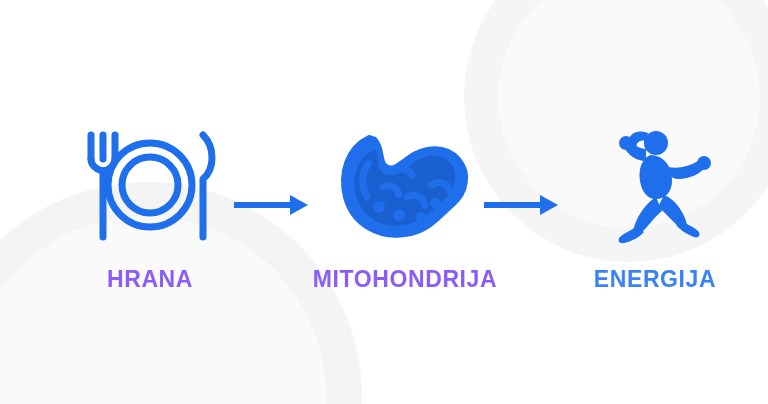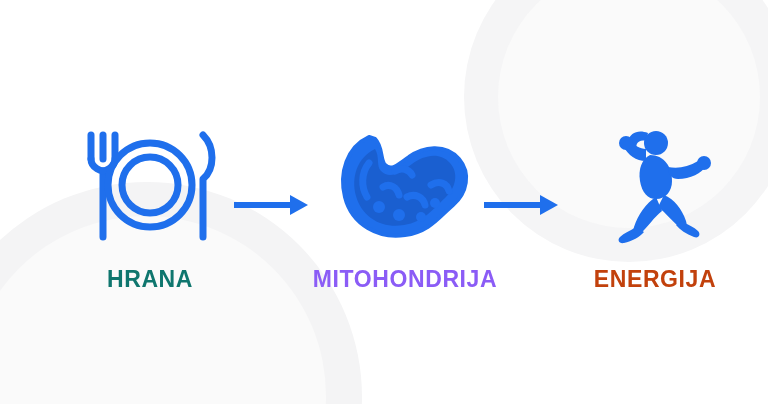--- a/index.html
+++ b/index.html
@@ -116,21 +116,21 @@
             <path d="M16 34 C16 44 28 46 28 46 L28 112"></path>
             <path d="M40 34 C40 44 28 46 28 46"></path>
 
             <circle cx="75" cy="60" r="42"></circle>
             <circle cx="75" cy="60" r="28"></circle>
 
             <path d="M128 10 C140 22 140 44 128 54 L128 112"></path>
           </g>
         </svg>
       </div>
-      <div class="label" style="color:#0f766e">HRANA</div>
+      <div class="label" style="color:#8b5cf6">HRANA</div>
     </div>
 
     <div class="arrow" id="arrow-1">
       <svg width="80" height="26" viewBox="0 0 80 26" aria-hidden="true">
         <path d="M2 13 L62 13" stroke="#1f6fec" stroke-width="6" stroke-linecap="butt" fill="none"></path>
         <path d="M58 3 L76 13 L58 23 Z" fill="#1f6fec"></path>
       </svg>
     </div>
 
     <div class="node" id="node-mito">
@@ -186,17 +186,17 @@
             <path d="M66 74 C56 80 48 92 44 104 C42 110 46 114 50 111 C58 104 64 94 72 88 Z"></path>
 
             <path d="M46 104 C40 108 34 110 30 114 C27 117 29 121 34 120 C42 118 50 114 54 109 Z"></path>
 
             <path d="M74 72 C84 76 92 86 96 98 C98 104 94 108 90 105 C82 98 76 90 68 84 Z"></path>
 
             <path d="M92 98 C98 102 104 104 108 108 C111 111 109 116 104 114 C96 111 90 107 86 102 Z"></path>
           </g>
         </svg>
       </div>
-      <div class="label" style="color:#c2410c">ENERGIJA</div>
+      <div class="label" style="color:#3b82f6">ENERGIJA</div>
     </div>
 
   </div>
 </div>
 
 </body></html>

